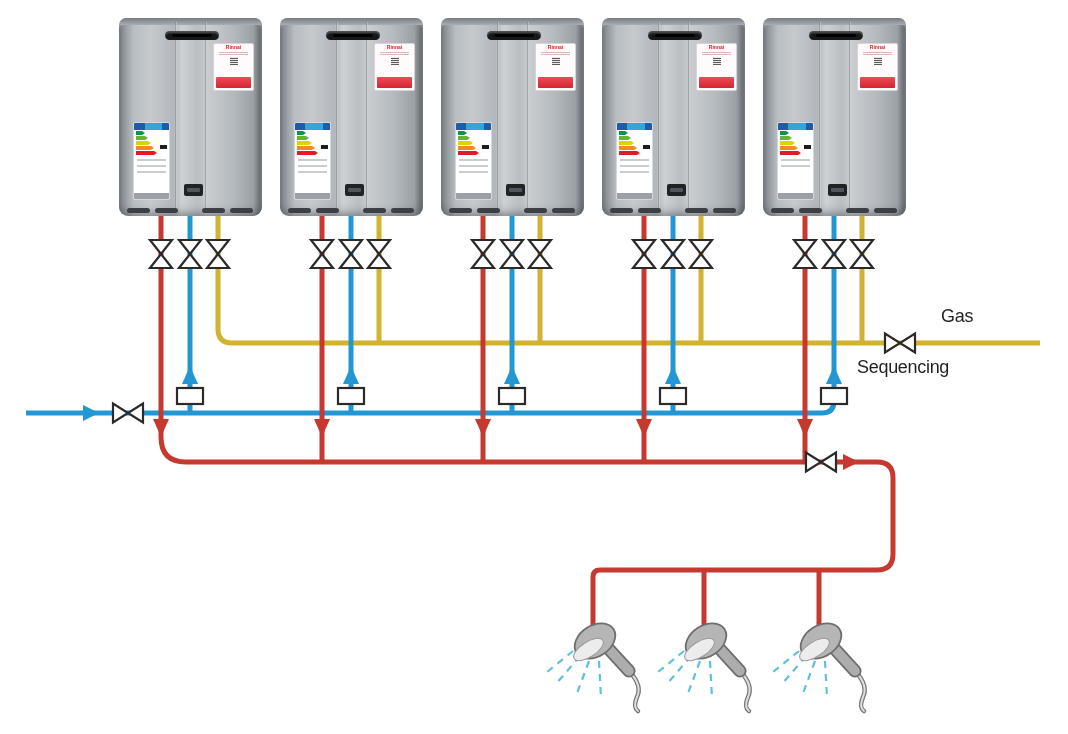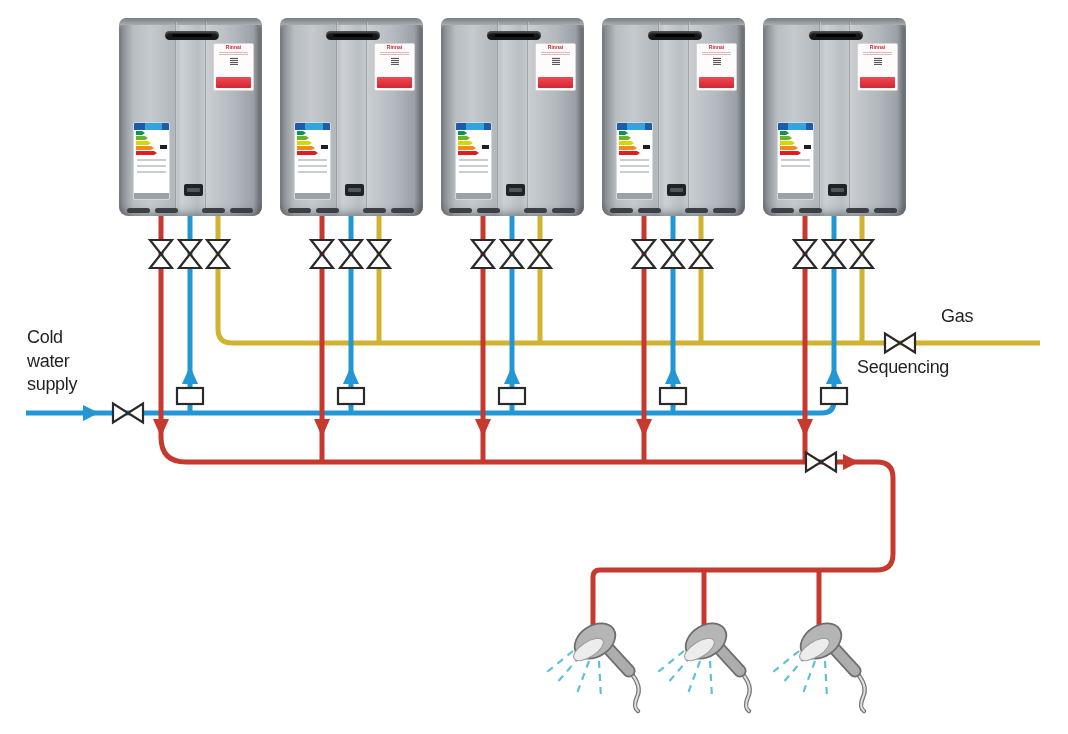--- a/index.html
+++ b/index.html
@@ -308,17 +308,16 @@
         <div class="e-line"></div>
         <div class="e-foot"></div>
       </div>
     <div class="hx-display"></div>
     <div class="hx-slot" style="left:8px"></div>
       <div class="hx-slot" style="left:36px"></div>
       <div class="hx-slot" style="left:83px"></div>
       <div class="hx-slot" style="left:111px"></div>
   </div>
 
-  <div class="lbl" style="left:27px;top:326px;width:80px">Cold water supply</div>
   <div class="lbl" style="left:941px;top:305px">Gas</div>
   <div class="lbl" style="left:857px;top:356px">Sequencing</div>
 
 </div>
 
 </body></html>

